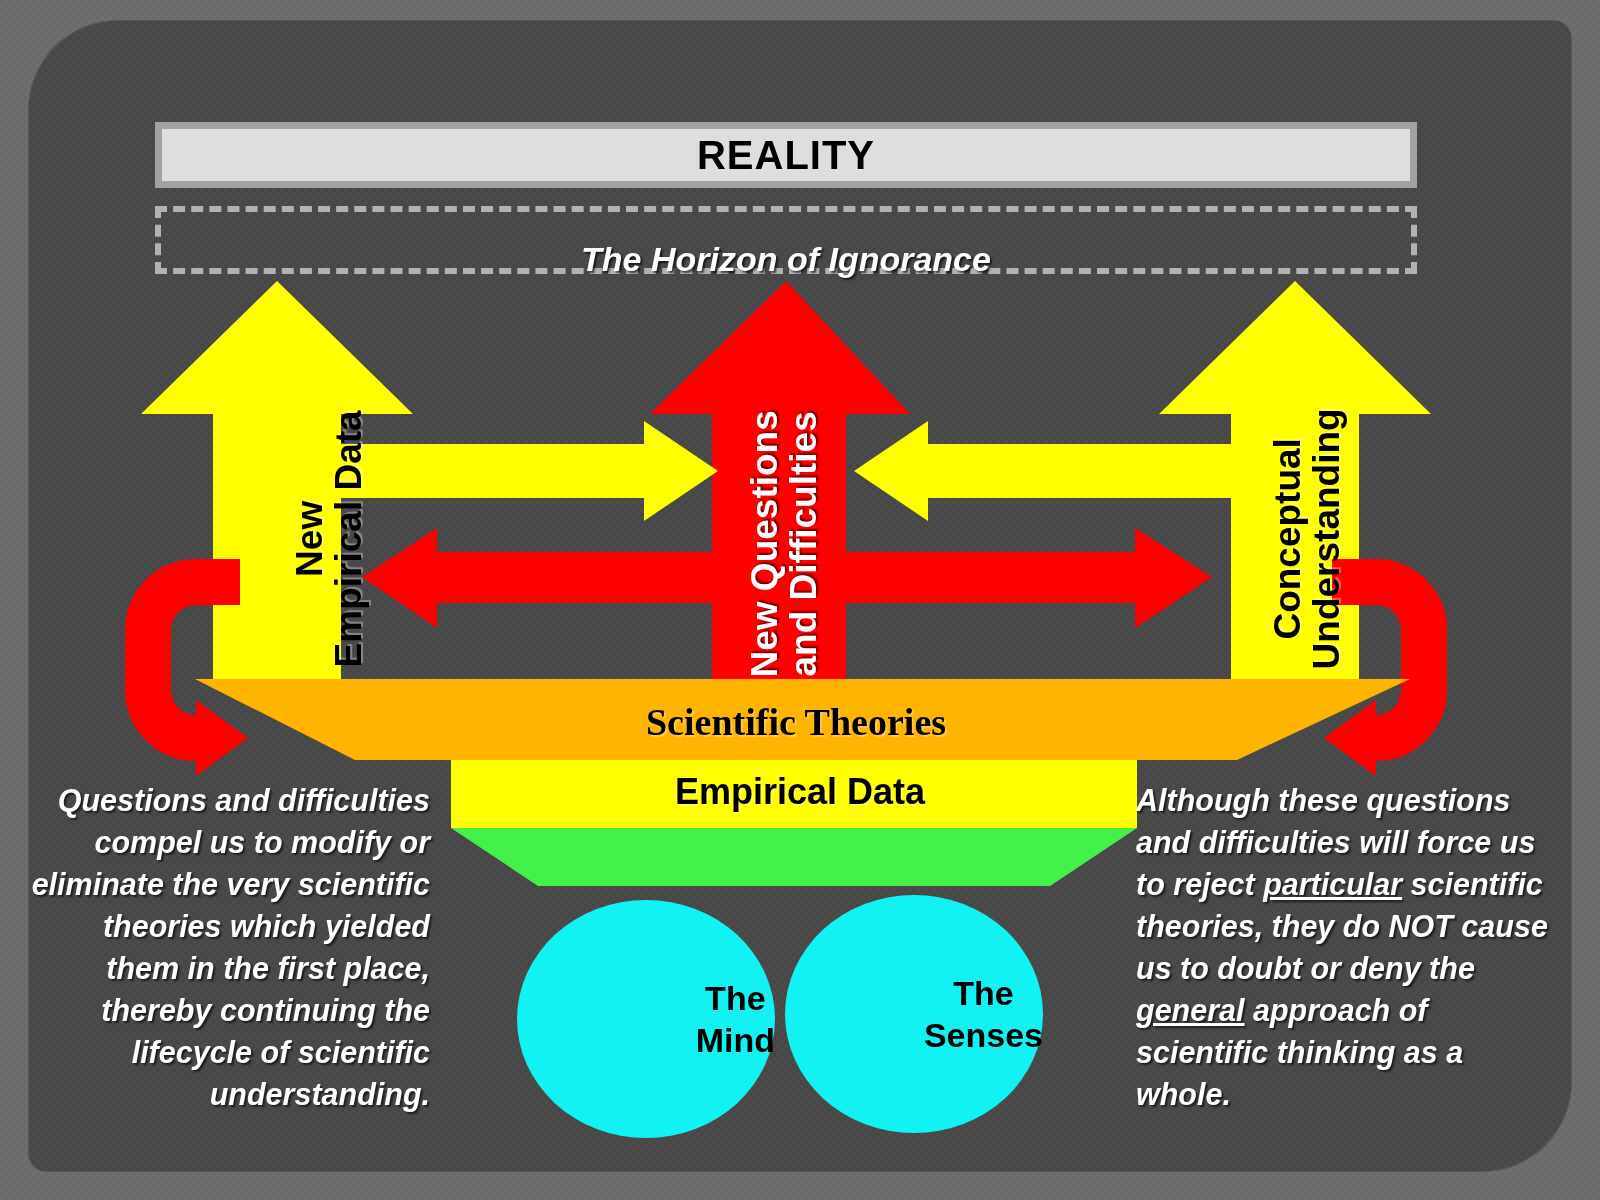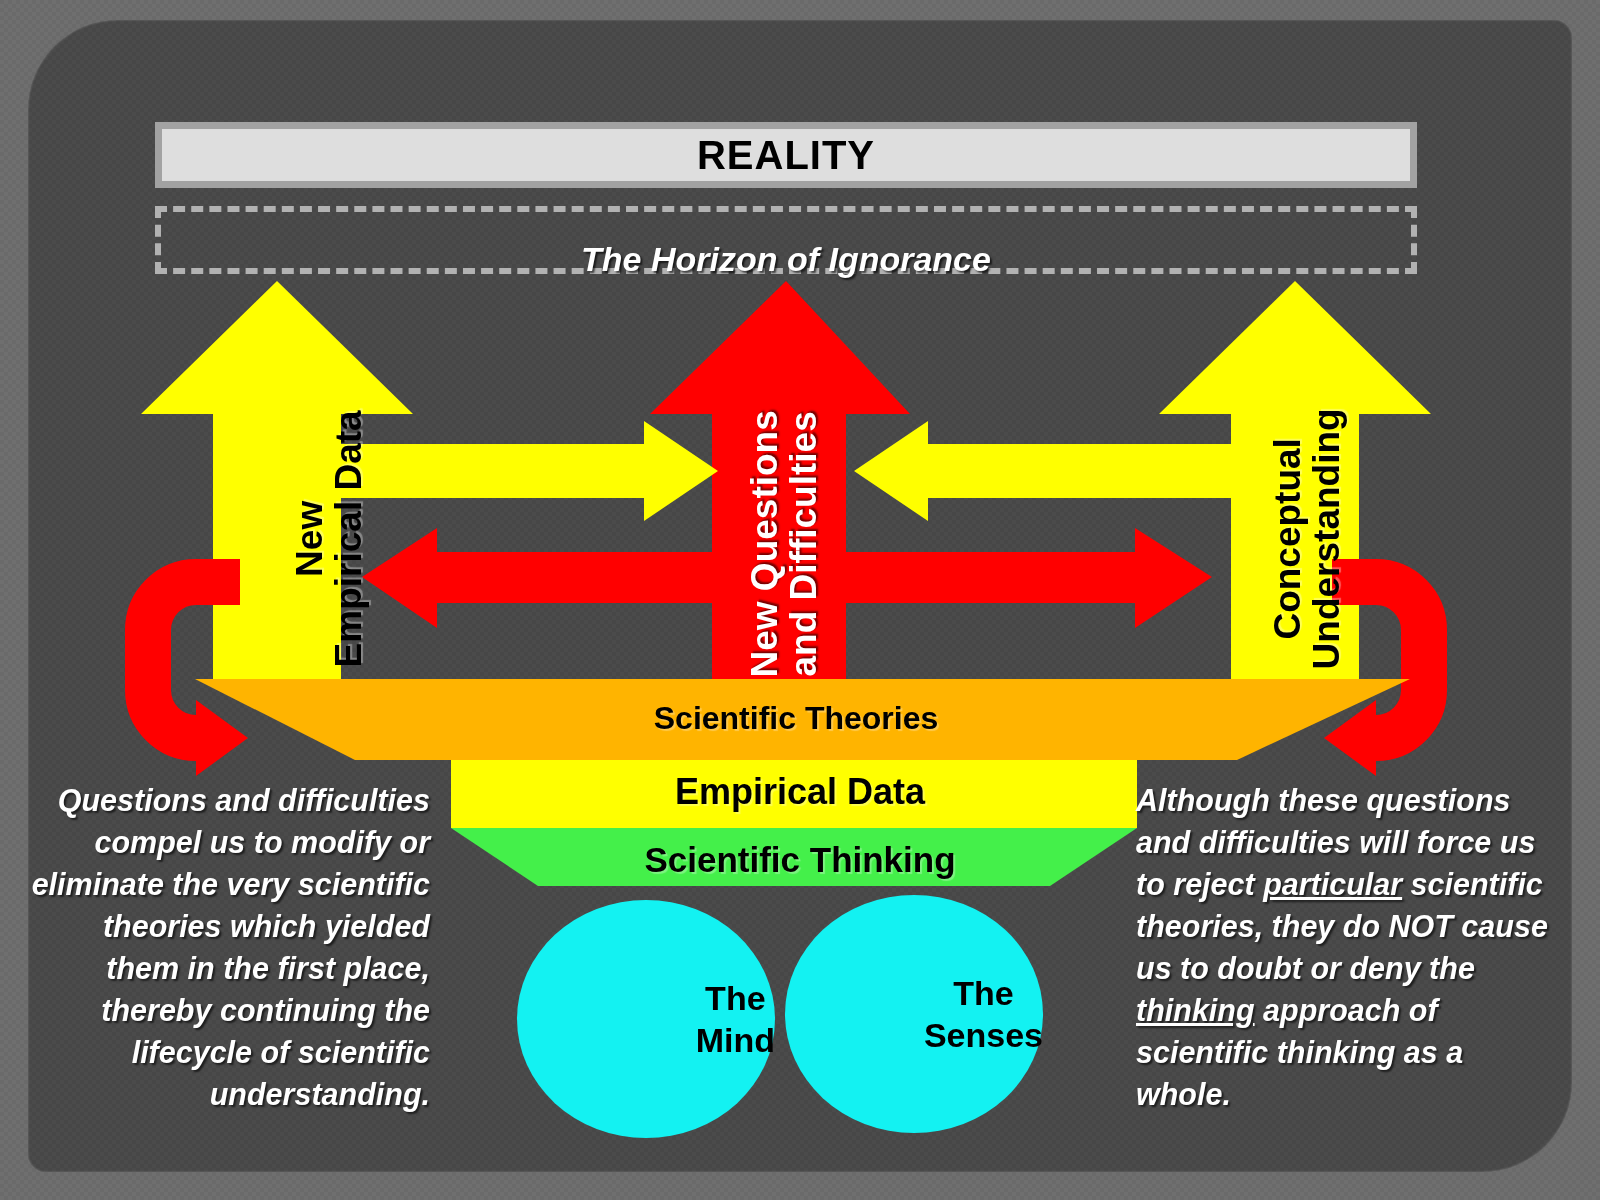--- a/index.html
+++ b/index.html
@@ -94,21 +94,21 @@
   }
 
   
   .funnel-label {
     position: absolute;
     text-align: center;
     font-weight: bold;
     color: #000;
     text-shadow: 2px 2px 1px rgba(255,255,255,0.3);
   }
-  #label-theories { left: 0; top: 700px; width: 1592px; font-size: 32px; }
+  #label-theories { left: 0; top: 700px; width: 1592px; font-size: 38px; font-family: Liberation Serif, serif; }
   #label-empirical { left: 0; top: 771px; width: 1600px; font-size: 36px; }
   #label-thinking { left: 0; top: 840px; width: 1600px; font-size: 35px; }
 
   
   .circle {
     position: absolute;
     border-radius: 50%;
     background: #13f2f2;
     display: flex; align-items: center; justify-content: flex-end;
     text-align: center;
@@ -189,33 +189,32 @@
     <div>and Difficulties</div>
   </div>
 
   <div class="vlabel vlabel-black" id="label-conceptual">
     <div>Conceptual</div>
     <div>Understanding</div>
   </div>
 
   <div class="funnel-label" id="label-theories">Scientific Theories</div>
   <div class="funnel-label" id="label-empirical">Empirical Data</div>
-  <div class="funnel-label" id="label-thinking">Scientific Thinking</div>
 
   <div class="circle" id="circle-mind">
     <div>
       <div>The</div>
       <div>Mind</div>
     </div>
   </div>
 
   <div class="circle" id="circle-senses">
     <div>
       <div>The</div>
       <div>Senses</div>
     </div>
   </div>
 
   <div class="caption" id="caption-left">Questions and difficulties compel us to modify or eliminate the very scientific theories which yielded them in the first place, thereby continuing the lifecycle of scientific understanding.</div>
 
-  <div class="caption" id="caption-right"><span>Although these questions and difficulties will force us to reject </span><span class="u">particular</span><span> scientific theories, they do NOT cause us to doubt or deny the </span><span class="u">thinking</span><span> approach of scientific thinking as a whole.</span></div>
+  <div class="caption" id="caption-right"><span>Although these questions and difficulties will force us to reject </span><span class="u">particular</span><span> scientific theories, they do NOT cause us to doubt or deny the </span><span class="u">general</span><span> approach of scientific thinking as a whole.</span></div>
 
 </div>
 
 </body></html>

